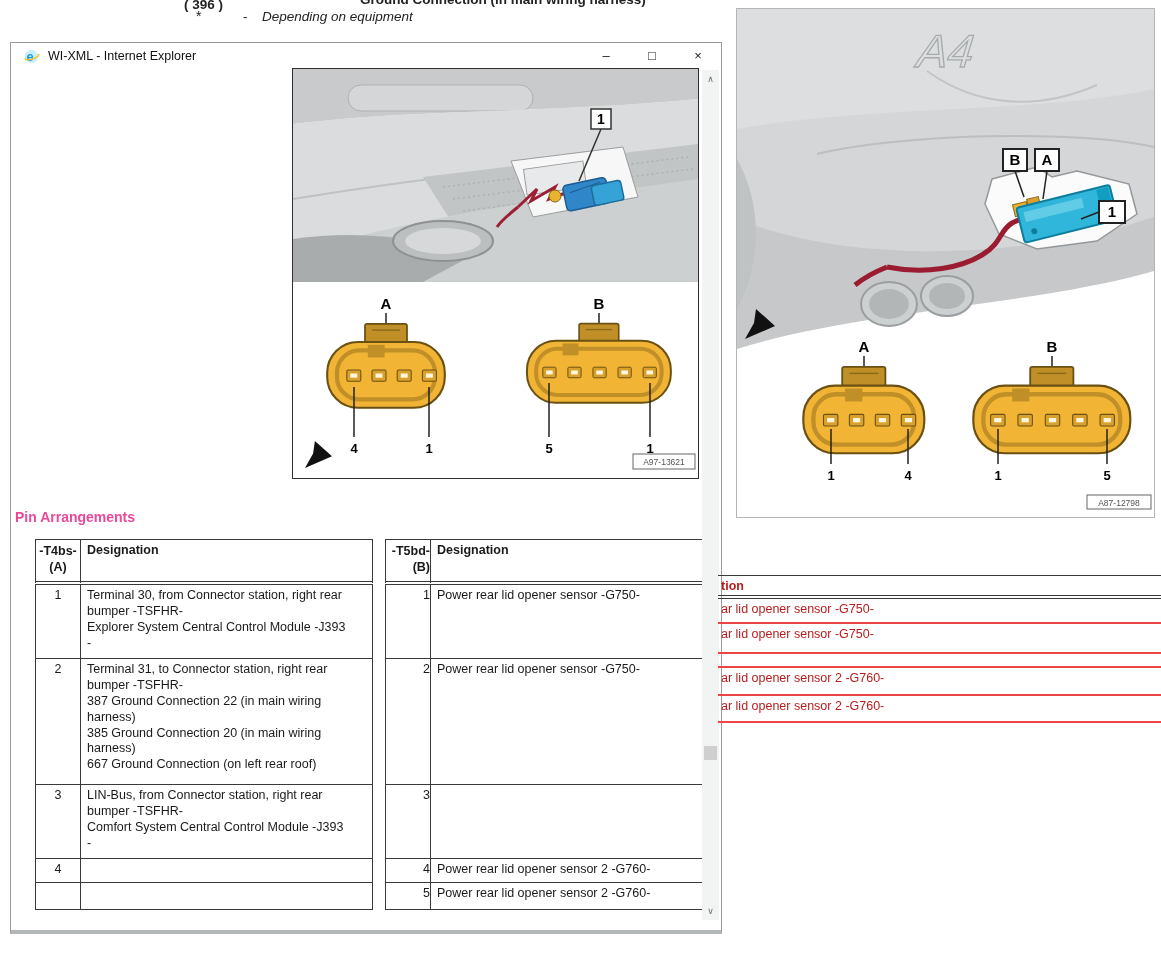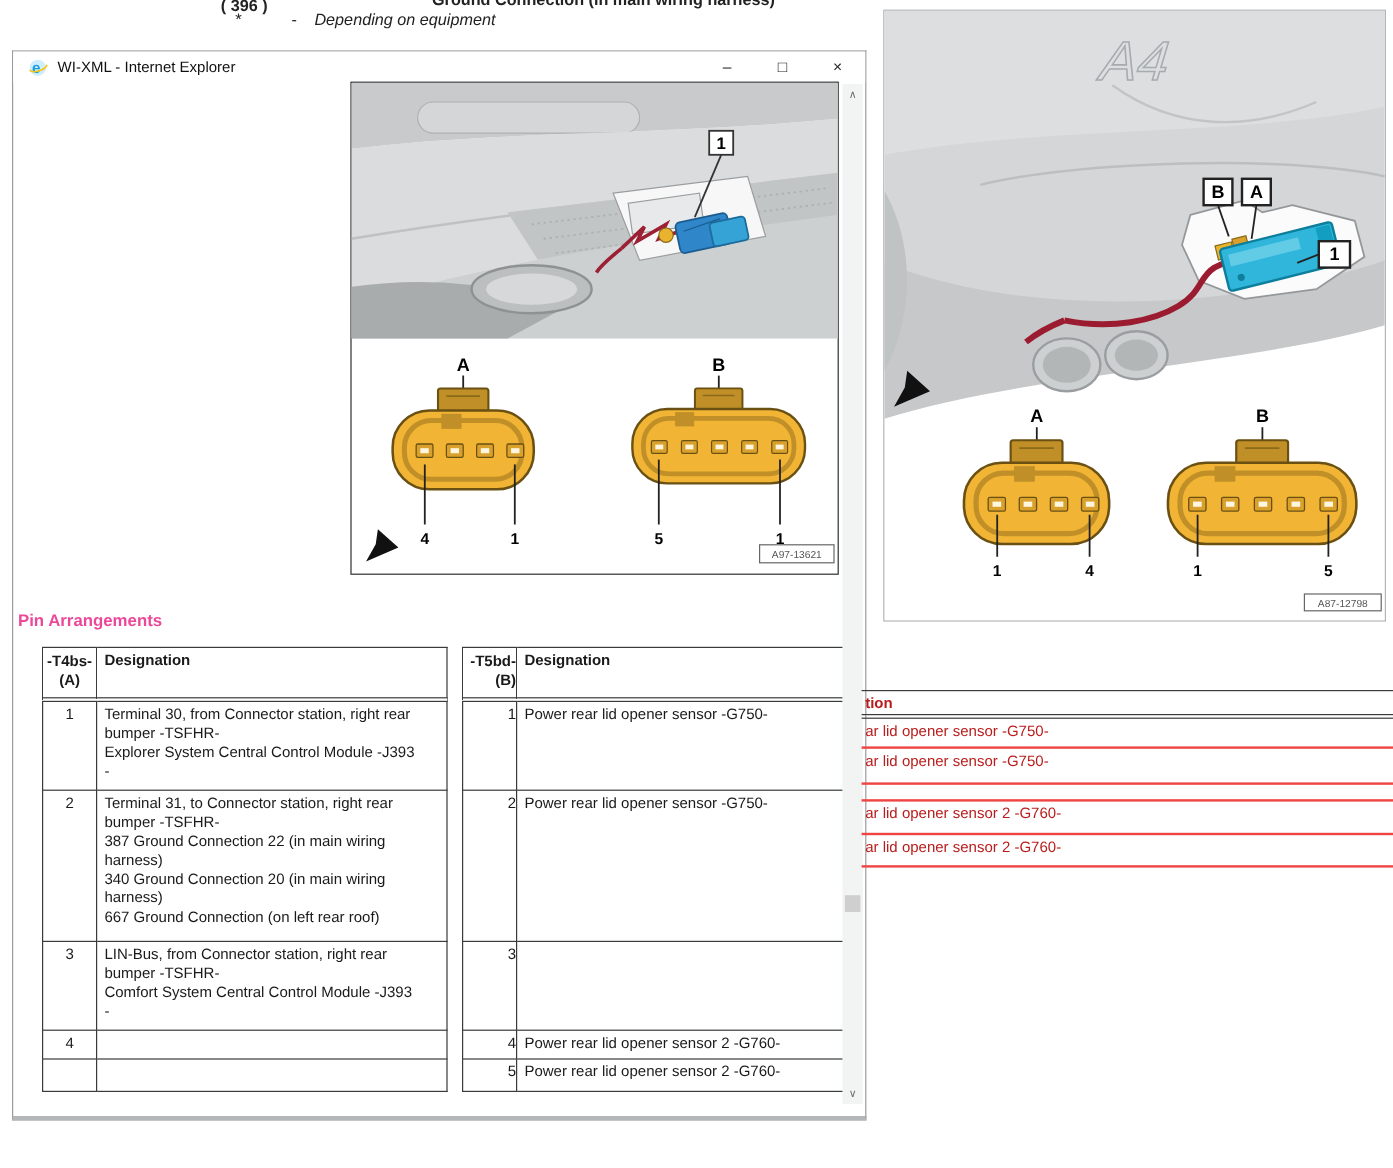--- a/index.html
+++ b/index.html
@@ -187,21 +187,21 @@
       <div class="c cGap"></div>
       <div class="c cNB">1</div>
       <div class="c cDB">Power rear lid opener sensor -G750-</div>
     </div>
     <div class="trow r2">
       <div class="c cNA">2</div>
       <div class="c cDA">Terminal 31, to Connector station, right rear
 bumper -TSFHR-
 387 Ground Connection 22 (in main wiring
 harness)
-340 Ground Connection 20 (in main wiring
+385 Ground Connection 20 (in main wiring
 harness)
 667 Ground Connection (on left rear roof)</div>
       <div class="c cGap"></div>
       <div class="c cNB">2</div>
       <div class="c cDB">Power rear lid opener sensor -G750-</div>
     </div>
     <div class="trow r3">
       <div class="c cNA">3</div>
       <div class="c cDA">LIN-Bus, from Connector station, right rear
 bumper -TSFHR-

